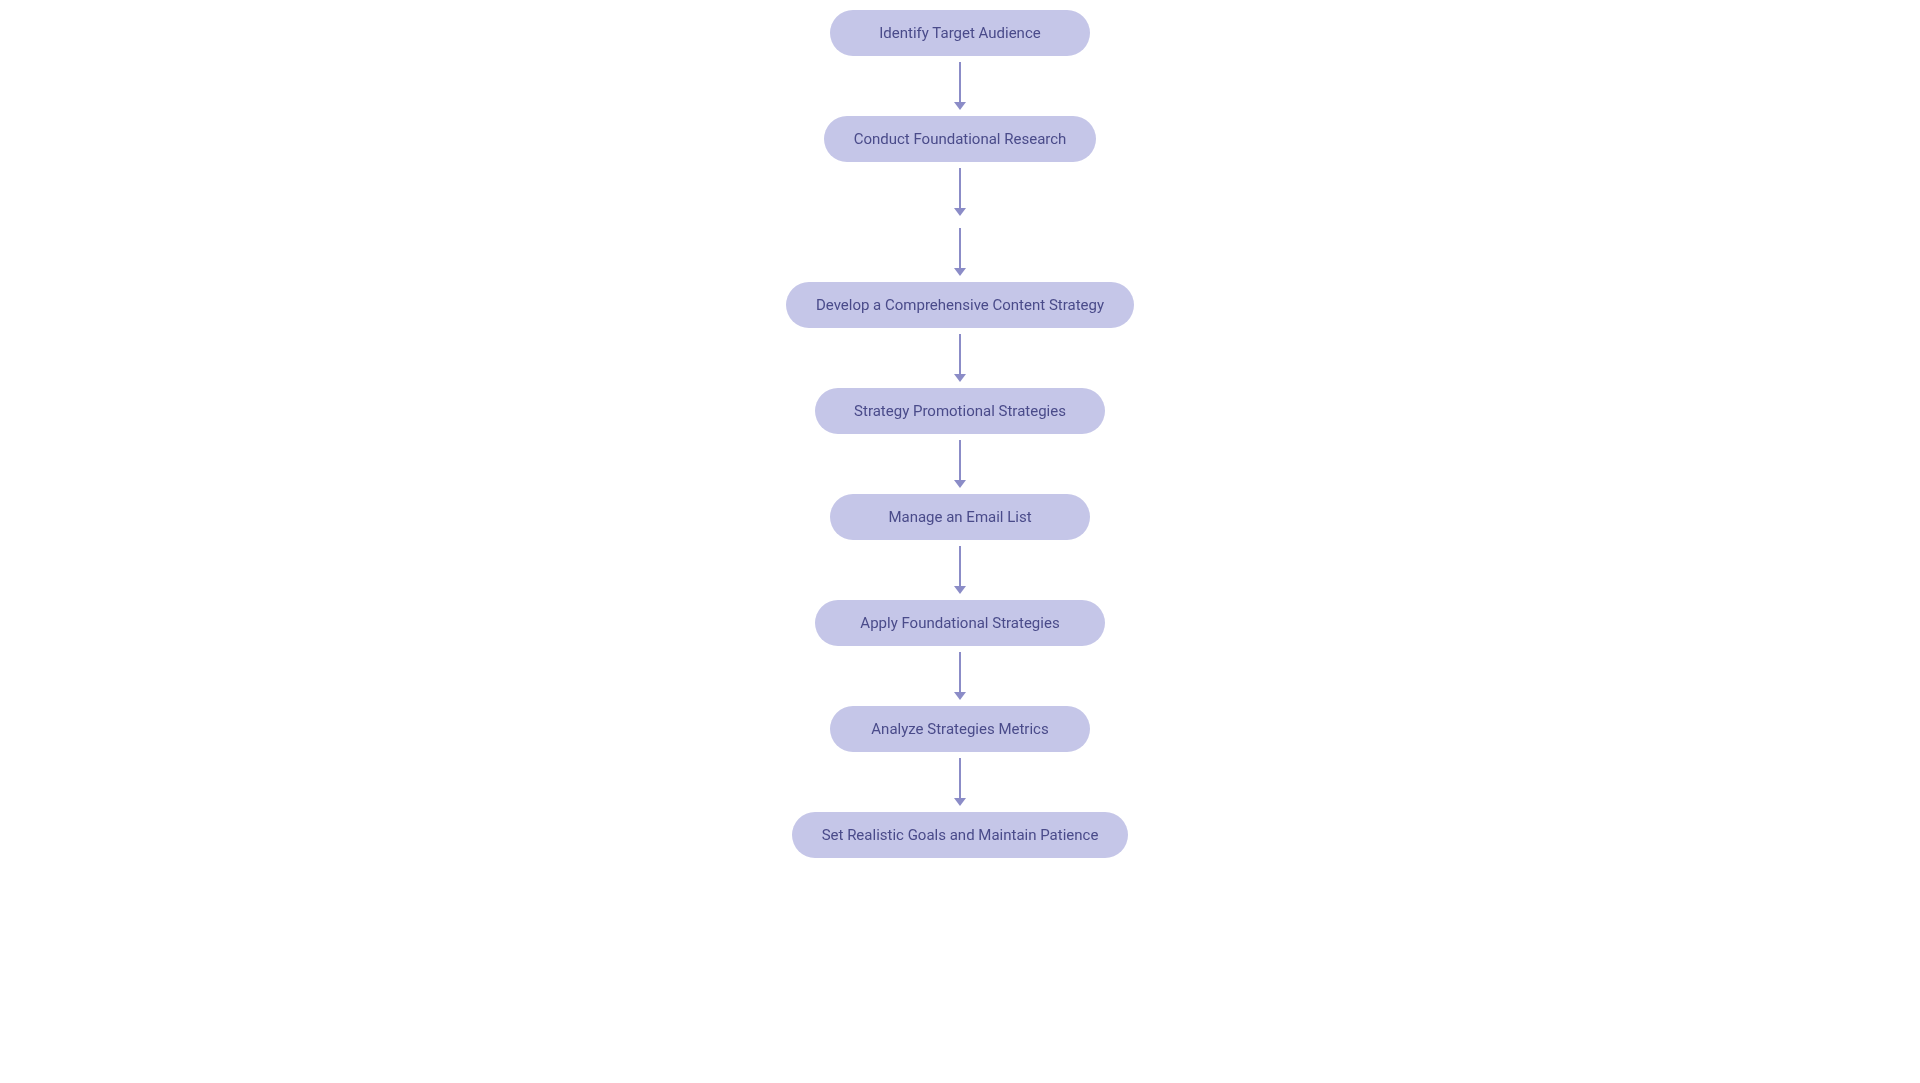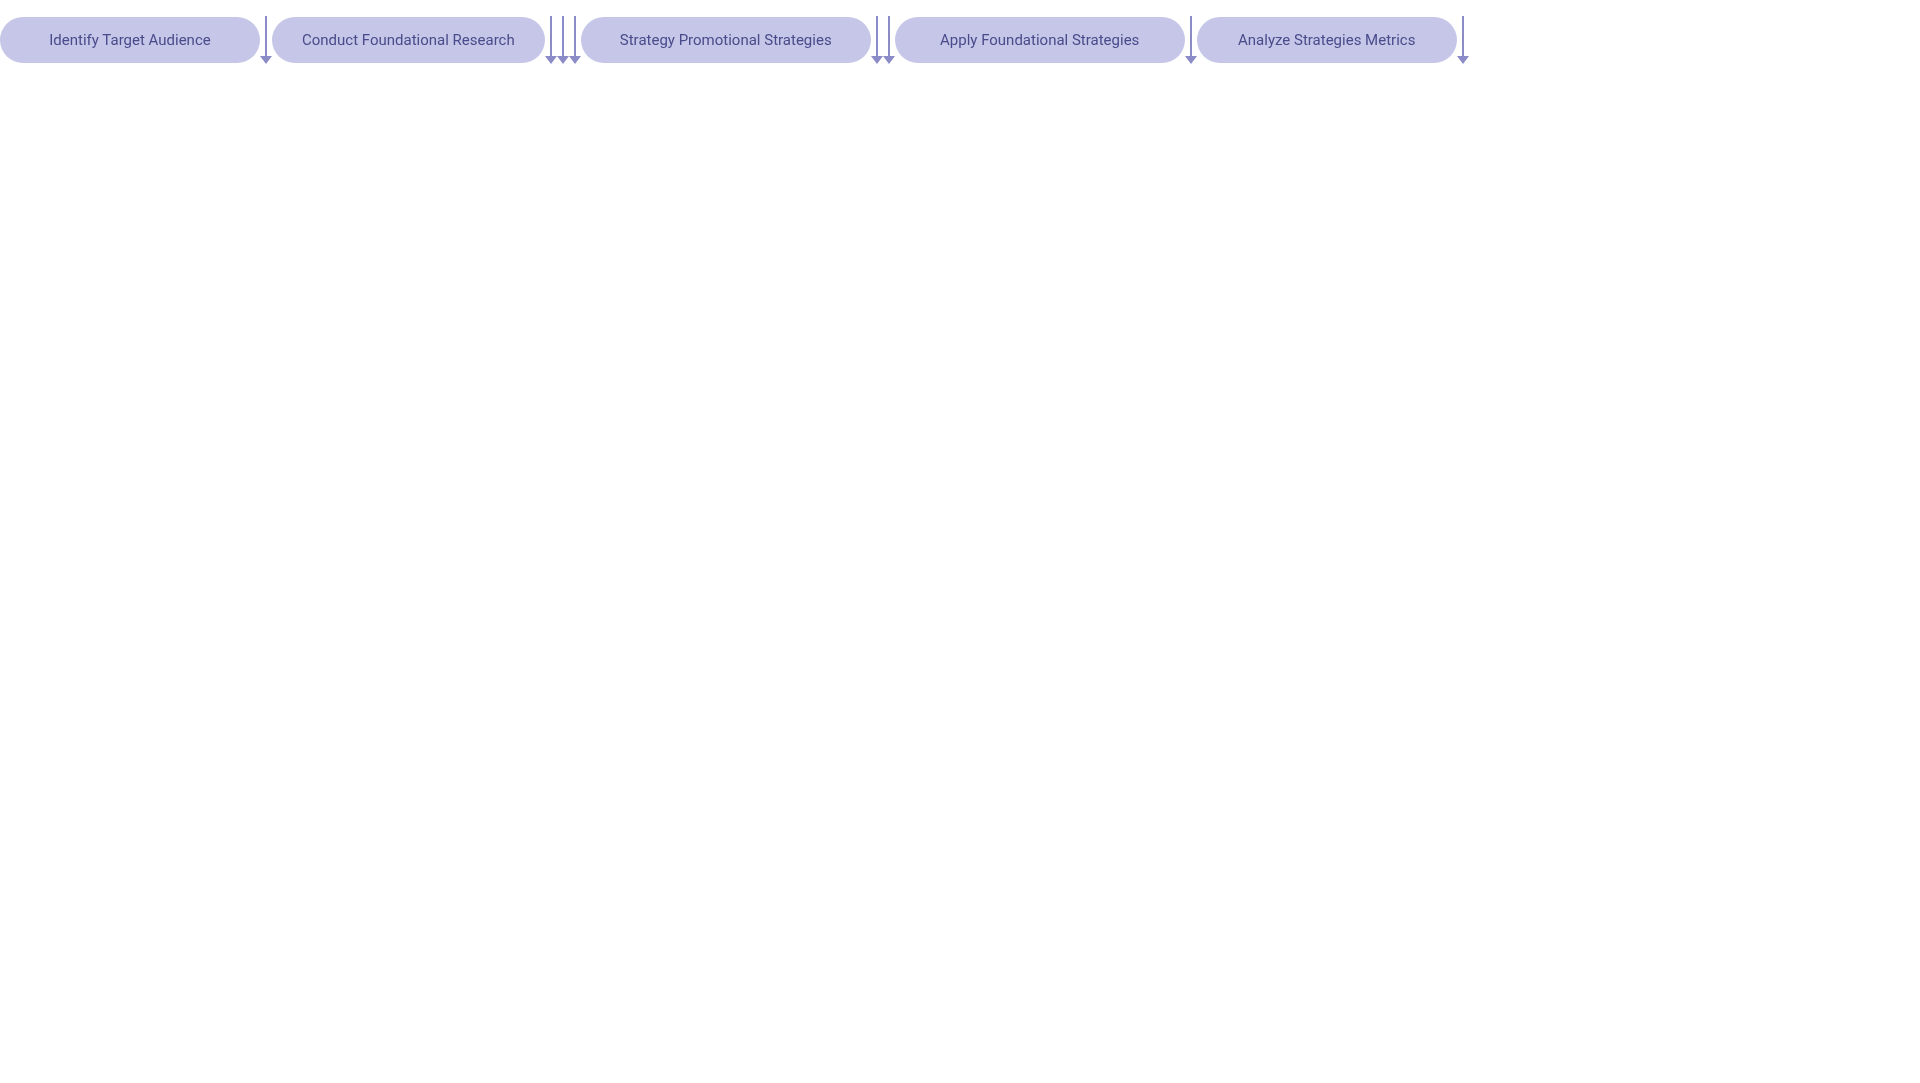--- a/index.html
+++ b/index.html
@@ -14,20 +14,21 @@
       background-color: #ffffff;
       font-family: -apple-system, BlinkMacSystemFont, 'Segoe UI', Roboto, sans-serif;
       display: flex;
       justify-content: center;
       align-items: flex-start;
       overflow: hidden;
     }
 
     .flowchart-container {
       display: flex;
+      flex-direction: column;
       align-items: center;
       padding-top: 10px;
       width: 100%;
     }
 
     .flow-node {
       background-color: #c5c6e8;
       border-radius: 50px;
       padding: 14px 30px;
       color: #4a4b8a;
@@ -86,47 +87,50 @@
     <div class="flow-arrow-line"></div>
     <div class="flow-arrow-head"></div>
   </div>
 
 
   <div class="flow-arrow">
     <div class="flow-arrow-line"></div>
     <div class="flow-arrow-head"></div>
   </div>
 
+  <div class="flow-node flow-node-wider">Develop a Comprehensive Content Strategy</div>
 
   <div class="flow-arrow">
     <div class="flow-arrow-line"></div>
     <div class="flow-arrow-head"></div>
   </div>
 
   <div class="flow-node flow-node-wider">Strategy Promotional Strategies</div>
 
   <div class="flow-arrow">
     <div class="flow-arrow-line"></div>
     <div class="flow-arrow-head"></div>
   </div>
 
+  <div class="flow-node flow-node-wide">Manage an Email List</div>
 
   <div class="flow-arrow">
     <div class="flow-arrow-line"></div>
     <div class="flow-arrow-head"></div>
   </div>
 
   <div class="flow-node flow-node-wider">Apply Foundational Strategies</div>
 
   <div class="flow-arrow">
     <div class="flow-arrow-line"></div>
     <div class="flow-arrow-head"></div>
   </div>
 
   <div class="flow-node flow-node-wide">Analyze Strategies Metrics</div>
 
   <div class="flow-arrow">
     <div class="flow-arrow-line"></div>
     <div class="flow-arrow-head"></div>
   </div>
 
+  <div class="flow-node flow-node-wider">Set Realistic Goals and Maintain Patience</div>
 
 </div>
 
 </body></html>

